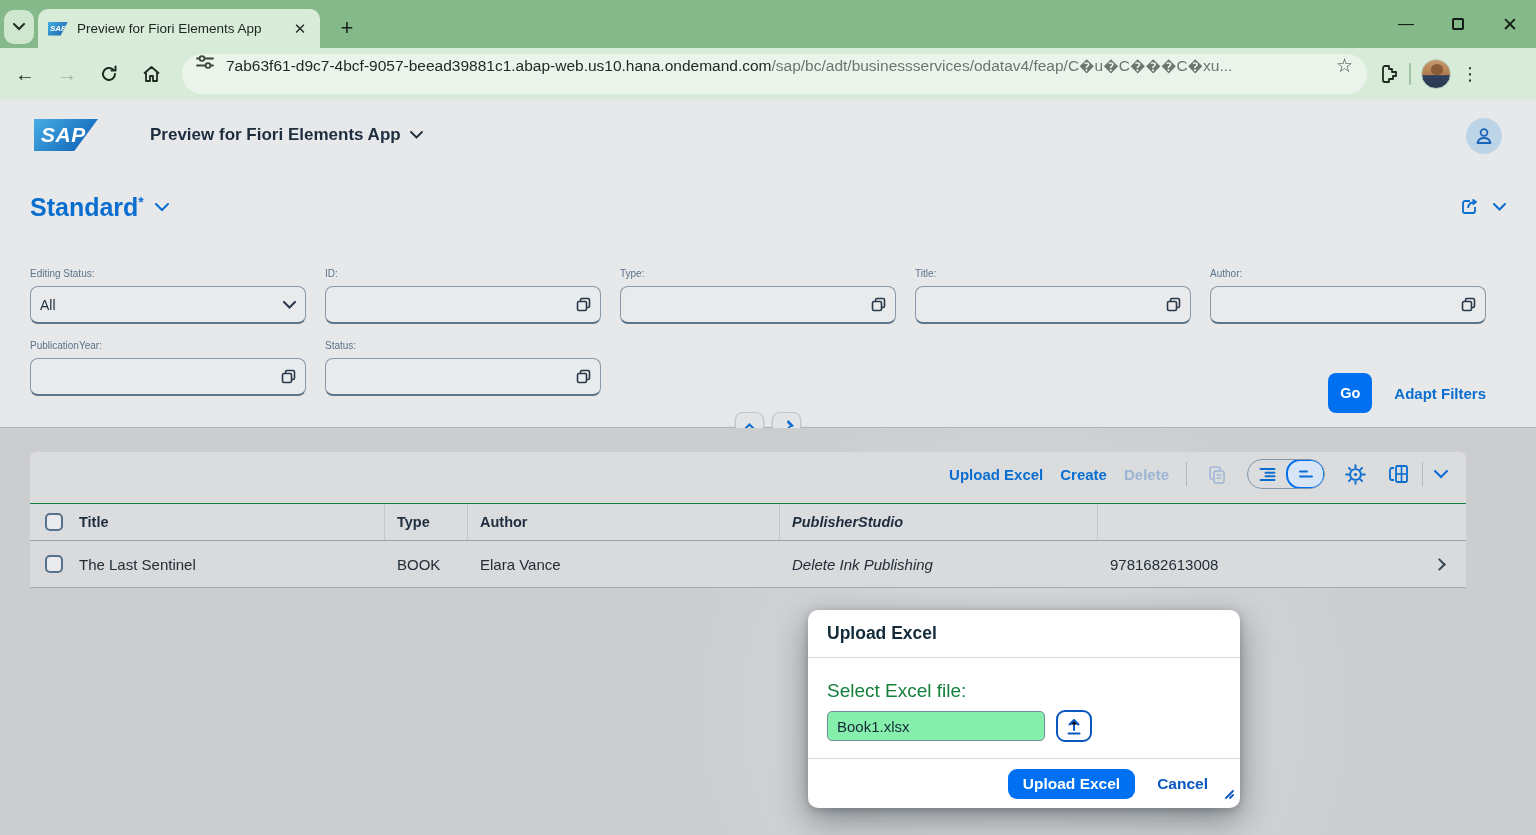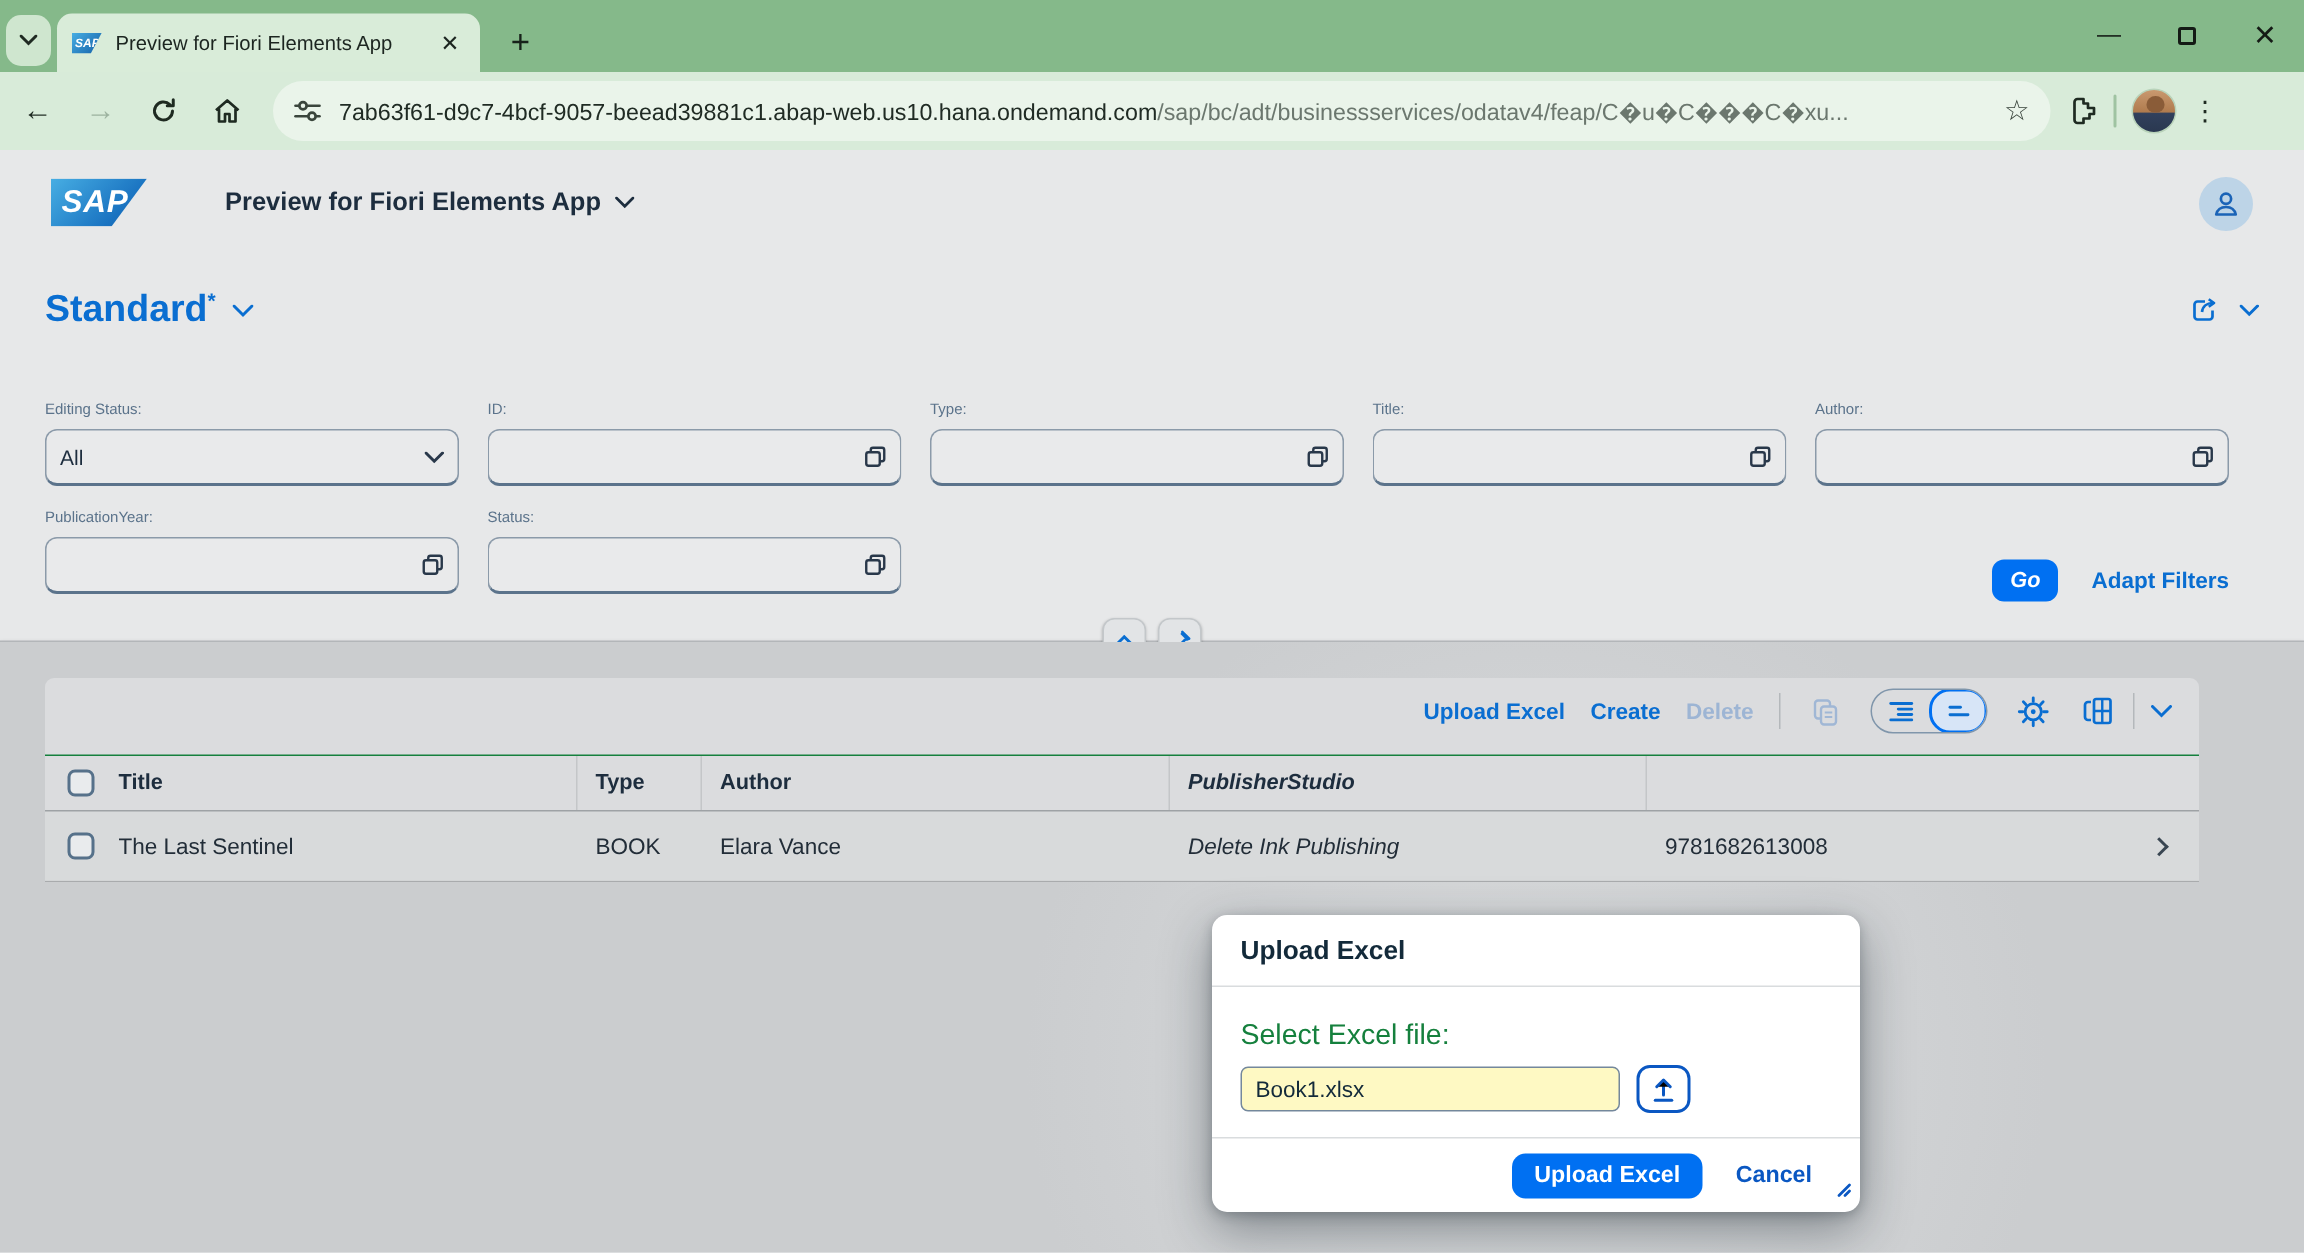--- a/index.html
+++ b/index.html
@@ -19,21 +19,21 @@
     align-items:center; justify-content:center; font-size:22px; color:#17211a; }
   .win-controls { position:absolute; right:0; top:0; height:48px; display:flex; }
   .win-btn { width:52px; height:48px; display:flex; align-items:center; justify-content:center; color:#141a15; }
   .win-max-glyph { width:12px; height:12px; border:2px solid #141a15; border-radius:2px; }
   #browser-toolbar { position:absolute; left:0; top:48px; width:1536px; height:52px; background:#d8ebd9;
     display:flex; align-items:center; }
   .nav-ico { width:34px; height:34px; display:flex; align-items:center; justify-content:center;
     font-size:20px; color:#1e2a21; margin-left:8px; }
   .nav-ico.disabled { color:#9db3a0; }
   #omnibox { margin-left:14px; width:1185px; height:40px; background:#eaf4ea; border-radius:20px;
-    display:flex; align-items:center; padding:0 14px; gap:12px; }
+    display:flex; align-items:flex-start; padding:0 14px; gap:12px; }
   #omnibox .url { font-size:15.5px; color:#202b24; white-space:nowrap; overflow:hidden; }
   #omnibox .url .path { color:#6b776e; }
   .toolbar-right { display:flex; align-items:center; gap:10px; margin-left:12px; }
   .vsep-green { width:2px; height:22px; background:#9fc3a2; border-radius:1px; }
   #profile-avatar { width:30px; height:30px; border-radius:50%;
     background:linear-gradient(180deg,#c9996f 0%, #b07b4e 52%, #31405c 56%, #2a3850 100%);
     border:1px solid #b9d3ba; position:relative; overflow:hidden; }
   #profile-avatar::after { content:""; position:absolute; left:9px; top:4px; width:12px; height:11px;
     border-radius:50% 50% 45% 45%; background:#8a5c38; }
   #kebab { font-size:18px; color:#1e2a21; letter-spacing:0; margin-right:14px; }
@@ -58,22 +58,22 @@
 
   
   #filter-grid { position:absolute; left:30px; top:168px; width:1456px; display:grid;
     grid-template-columns:repeat(5,276px); column-gap:19px; row-gap:16px; }
   .ffield .flabel { font-size:10px; color:#5b738b; margin-bottom:7px; }
   .fctrl { height:38px; background:#e9eaeb; border:1px solid #8b9aa9; border-bottom:2px solid #5b738b;
     border-radius:8px; display:flex; align-items:center; padding:0 9px; }
   .fctrl .fvalue { font-size:14px; color:#1d2d3e; flex:1; }
   .vh-icon, .sel-chevron { color:#29384a; display:flex; }
   #filter-footer { position:absolute; right:50px; top:273px; display:flex; align-items:center; gap:22px; }
-  #go-btn { min-width:44px; height:28px; background:#0070f2; color:#fff; font-weight:700; font-size:14.5px;
-    border:none; border-radius:8px; padding:0 12px;font-style:italic; }
+  #go-btn { min-width:44px; height:40px; background:#0070f2; color:#fff; font-weight:700; font-size:14.5px;
+    border:none; border-radius:8px; padding:0 12px; }
   #adapt-filters { color:#0a6ed1; font-weight:700; font-size:15px; }
   #filter-divider { position:absolute; left:0; top:327px; width:1536px; height:1px; background:#b3b6b9;
     box-shadow:0 1px 3px rgba(0,0,0,.18); }
   #bar-btns { position:absolute; left:735px; top:312px; display:flex; gap:8px; }
   .bar-btn { width:29px; height:29px; background:#e2e4e6; border:1px solid #c3c7ca; border-radius:8px;
     display:flex; align-items:center; justify-content:center; box-shadow:0 1px 2px rgba(0,0,0,.22); }
 
   
   #page-bg { position:absolute; left:0; top:328px; width:1536px; height:407px;
     background:radial-gradient(circle 340px at 1024px 282px, #d9dbdc 0%, #d2d4d6 55%, #cbcdcf 100%); }
@@ -104,21 +104,21 @@
 
   
   #dialog { position:absolute; left:808px; top:610px; width:432px; height:198px; background:#ffffff;
     border-radius:10px; box-shadow:0 12px 34px rgba(20,30,40,.42), 0 2px 8px rgba(20,30,40,.25); }
   #dialog-header { height:48px; display:flex; align-items:center; padding:0 19px;
     border-bottom:1px solid #d9dcde; }
   #dialog-title { font-size:17.5px; font-weight:700; color:#132a3a; }
   #dialog-body { padding:22px 19px 0 19px; }
   #file-label { font-size:19px; color:#15803d; margin-bottom:8px; }
   #file-row { display:flex; align-items:center; gap:11px; }
-  #file-input { width:253px; height:30px; border:1px solid #74889c; border-radius:5px; background:#fef9c3;
+  #file-input { width:218px; height:30px; border:1px solid #74889c; border-radius:5px; background:#86efac;
     font-size:15px; color:#132a3a; padding:0 9px; font-family:"Liberation Sans",sans-serif; }
   #upload-icon-btn { width:36px; height:32px; border:2px solid #0a57c2; border-radius:9px; background:#fff;
     display:flex; align-items:center; justify-content:center; }
   #dialog-footer { position:absolute; left:0; bottom:0; width:100%; height:50px;
     border-top:1px solid #d9dcde; display:flex; align-items:center; justify-content:flex-end;
     gap:22px; padding:0 32px 0 0; }
   #dialog-upload-btn { height:30px; background:#0070f2; border:none; border-radius:9px; color:#fff;
     font-weight:700; font-size:15.5px; padding:0 15px; }
   #dialog-cancel-btn { color:#0a57c2; font-weight:700; font-size:15.5px; }
   #resize-handle { position:absolute; right:6px; bottom:5px; }

